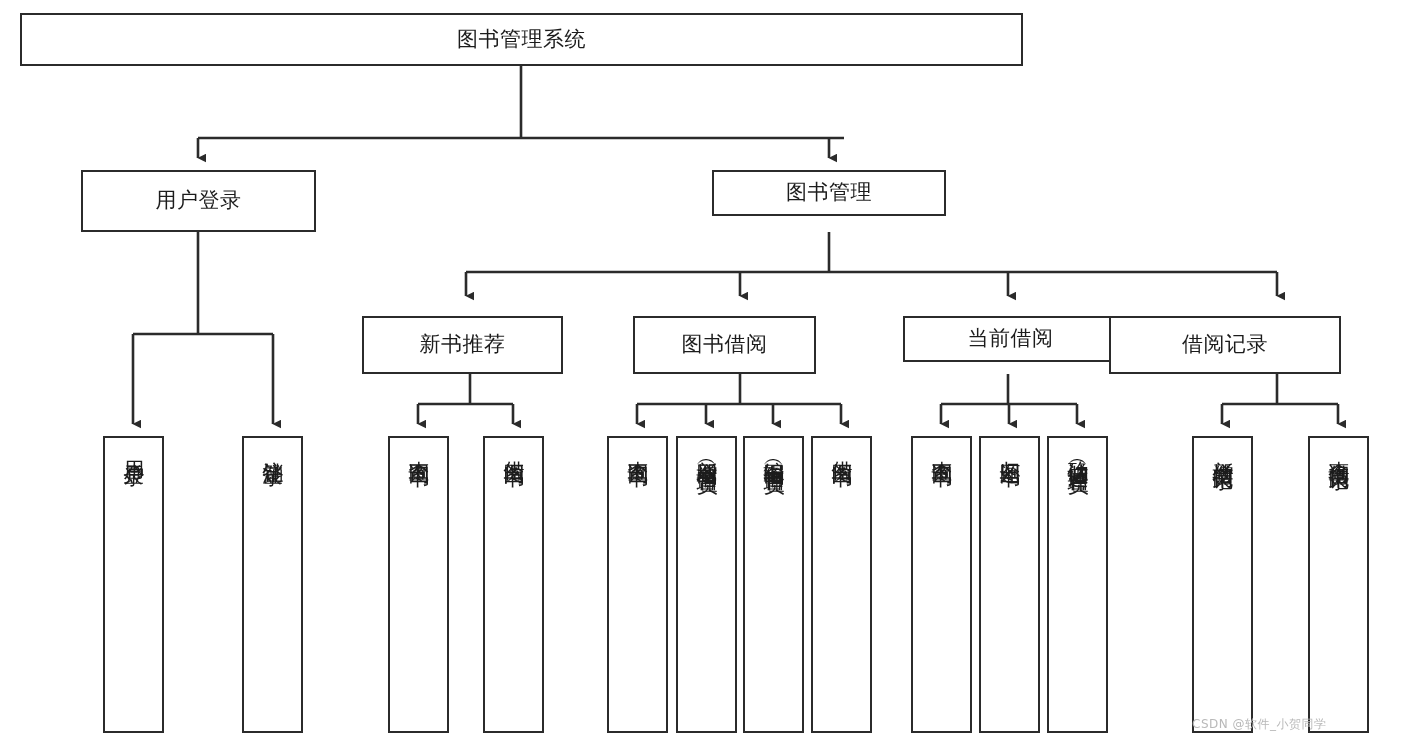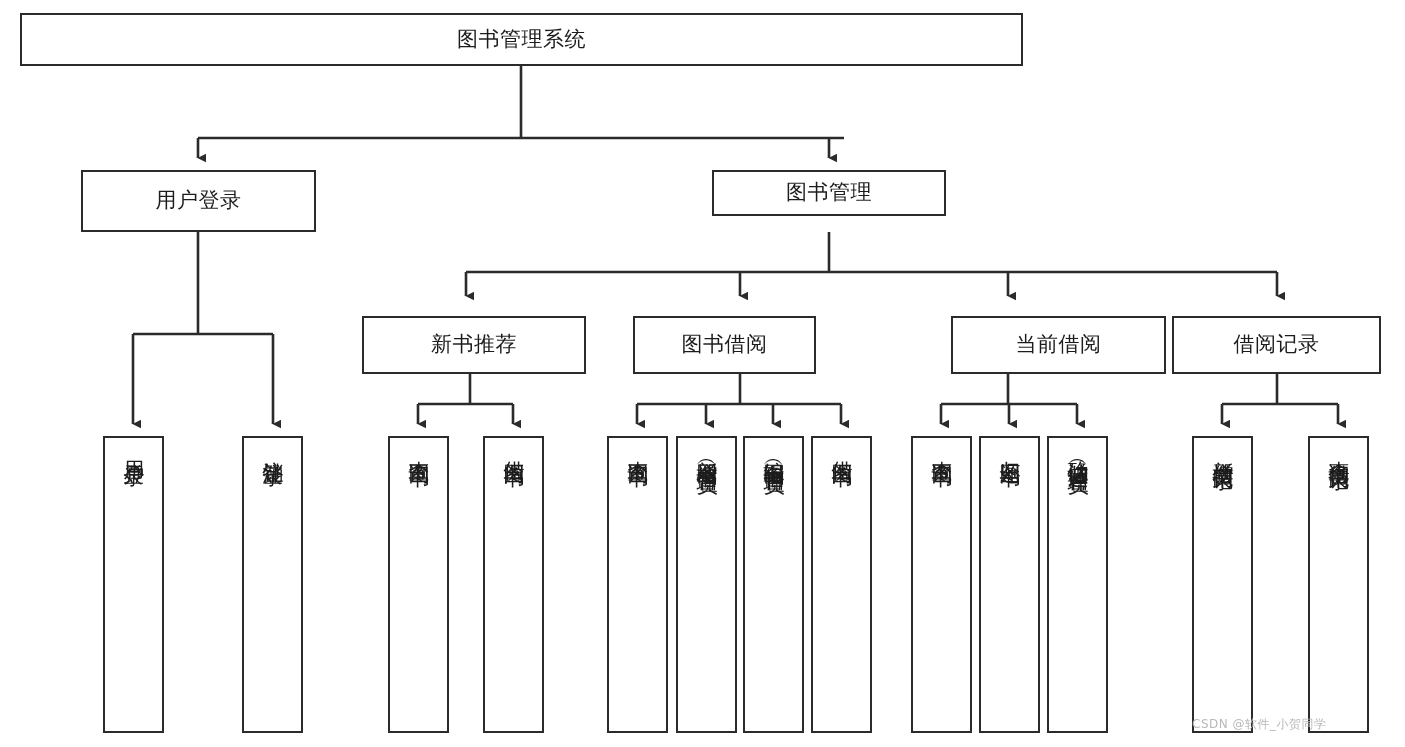--- a/index.html
+++ b/index.html
@@ -127,30 +127,30 @@
     <span class="label">图书管理系统</span>
   </div>
 
   <div class="node horiz" style="left:81px; top:170px; width:235px; height:62px;">
     <span class="label">用户登录</span>
   </div>
   <div class="node horiz" style="left:712px; top:170px; width:234px; height:46px;">
     <span class="label">图书管理</span>
   </div>
 
-  <div class="node horiz" style="left:362px; top:316px; width:224px; height:58px;">
+  <div class="node horiz" style="left:362px; top:316px; width:201px; height:58px;">
     <span class="label">新书推荐</span>
   </div>
   <div class="node horiz" style="left:633px; top:316px; width:183px; height:58px;">
     <span class="label">图书借阅</span>
   </div>
-  <div class="node horiz" style="left:951px; top:316px; width:215px; height:58px;">
+  <div class="node horiz" style="left:903px; top:316px; width:215px; height:46px;">
     <span class="label">当前借阅</span>
   </div>
-  <div class="node horiz" style="left:1172px; top:316px; width:209px; height:58px;">
+  <div class="node horiz" style="left:1109px; top:316px; width:232px; height:58px;">
     <span class="label">借阅记录</span>
   </div>
 
   <div class="node vert" style="left:103px; top:436px; width:61px; height:297px;">
     <span class="label">用户登录</span>
   </div>
   <div class="node vert" style="left:242px; top:436px; width:61px; height:297px;">
     <span class="label">注销登录</span>
   </div>
 

